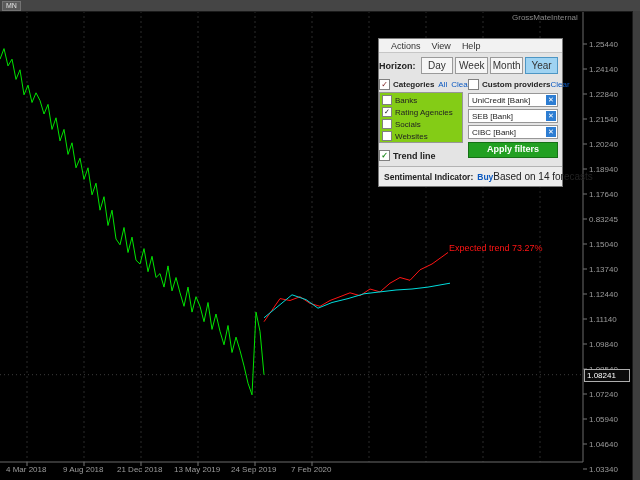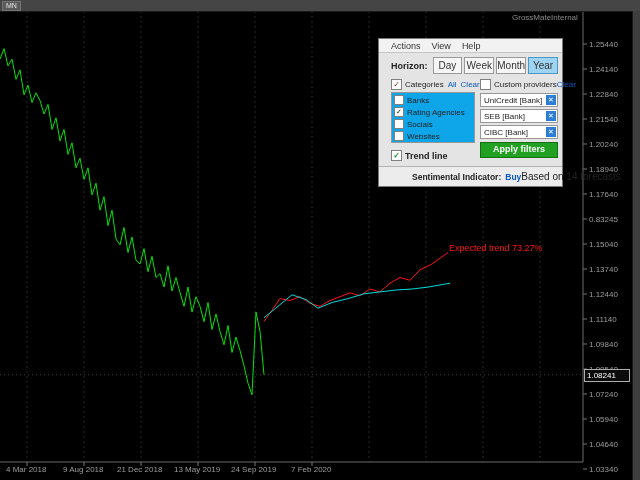--- a/index.html
+++ b/index.html
@@ -25,49 +25,49 @@
   .panel{position:absolute;left:378px;top:38px;width:183px;background:#e4e4e4;border:1px solid #787878;
          box-shadow:2px 3px 6px rgba(0,0,0,.65);z-index:5;font-size:9px;color:#222;}
   .ptitle{height:15px;display:flex;align-items:center;padding:0 3px;
           background:linear-gradient(#eef4fa,#a9bccd);border-bottom:1px solid #8798ad;}
   .ptitle .txt{flex:1;font-size:9px;font-weight:bold;color:#10304f;white-space:nowrap;}
   .pticon{width:9px;height:9px;margin-right:3px;flex:0 0 auto;}
   .wbtn{width:11px;height:10px;margin-left:2px;background:#d9e3ed;border:1px solid #8798ad;
         font-size:7px;line-height:9px;text-align:center;color:#333;}
   .pmenu{height:13px;display:flex;align-items:center;gap:11px;padding:0 12px;background:#f2f2f2;
          border-bottom:1px solid #c6c6c6;font-size:9px;color:#333;}
-  .pbody{padding:4px 4px 5px 12px;}
+  .pbody{padding:4px 4px 5px 0;}
   .hrow{display:flex;align-items:center;margin-bottom:5px;}
   .hlabel{font-weight:bold;margin-right:3px;white-space:nowrap;}
   .hbtn{flex:1;margin-left:2px;text-align:center;font-size:10px;padding:2px 0;background:#f6f6f6;
         border:1px solid #9a9a9a;color:#333;white-space:nowrap;}
   .hbtn.selected{background:#9fd3f2;border-color:#4d96c4;}
   .cols{display:flex;gap:5px;}
   .col-l{width:84px;flex:0 0 auto;}
   .col-r{flex:1;min-width:0;}
   .cb{display:inline-block;width:9px;height:9px;flex:0 0 auto;background:#fff;border:1px solid #808080;
       font-size:8px;line-height:9px;text-align:center;margin-right:3px;color:#222;}
   .catrow{display:flex;align-items:center;margin-bottom:2px;white-space:nowrap;}
-  .bold{font-weight:normal;}
+  .bold{font-weight:bold;}
   .link{color:#0a58c0;margin-left:4px;}
-  .listbox{background:#0ea5e9;border:1px solid #979797;padding:2px;height:45px;overflow:hidden;}
+  .listbox{background:#84cc16;border:1px solid #979797;padding:2px;height:45px;overflow:hidden;}
   .listbox .catrow{margin-bottom:2px;font-size:8px;}
   .listbox .cb{width:8px;height:8px;line-height:8px;font-size:7px;}
   .trendrow{margin-top:7px;display:flex;align-items:center;font-weight:bold;white-space:nowrap;}
   .provhead{display:flex;align-items:center;margin-bottom:3px;font-size:8px;white-space:nowrap;}
   .provhead .link{margin-left:auto;}
   .provrow{display:flex;align-items:center;background:#fff;border:1px solid #979797;margin-bottom:2px;
            padding:0 1px 0 3px;font-size:8px;height:12px;white-space:nowrap;}
   .provx{margin-left:auto;width:10px;height:10px;background:#2d7dd2;color:#fff;font-size:7px;
          line-height:10px;text-align:center;flex:0 0 auto;}
   .applybtn{margin-top:3px;height:14px;background:#22a022;border:1px solid #157015;color:#fff;
             font-weight:bold;text-align:center;line-height:13px;font-size:9px;}
   .sentrow{border-top:1px solid #b3b3b3;background:#ececec;padding:4px 5px;display:flex;align-items:center;
            font-size:8.5px;white-space:nowrap;}
-  .sentlabel{font-weight:bold;color:#222;margin-left:28px;}
+  .sentlabel{font-weight:bold;color:#222;}
   .sentval{color:#0a58c0;font-weight:bold;margin-left:4px;}
   .sentnote{margin-left:auto;font-size:10px;color:#222;}
 </style>
 </head>
 <body>
 
 <div class="screen">
 
   <svg id="chart-svg" xmlns="http://www.w3.org/2000/svg" viewBox="0 0 640 480">
       <line x1="27" y1="11" x2="27" y2="462" stroke="#2a2a2a" stroke-dasharray="2,3"></line>

